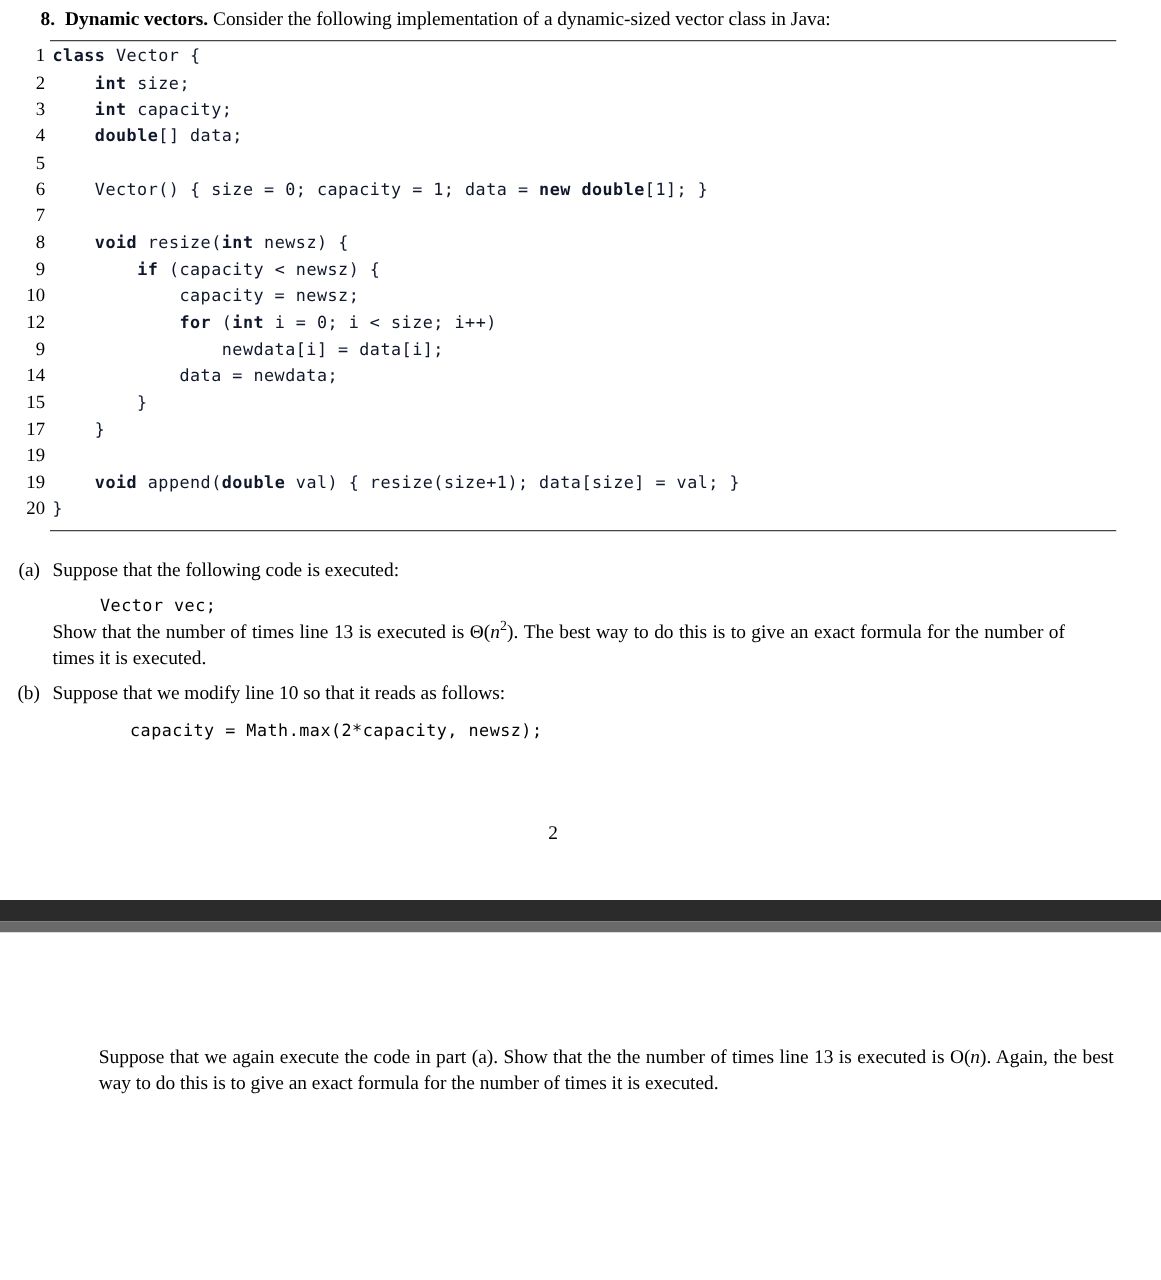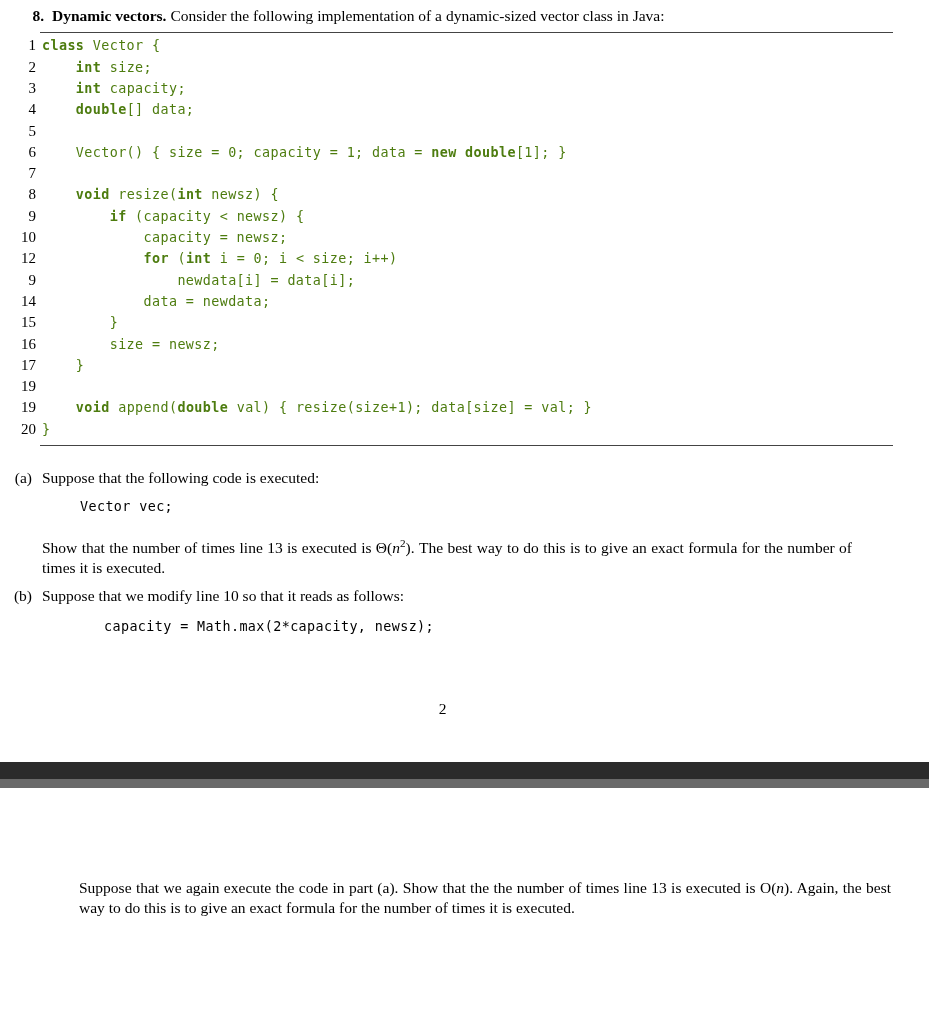--- a/index.html
+++ b/index.html
@@ -63,21 +63,21 @@
     padding-right: 6px;
     font-family: "Liberation Serif", serif;
     font-size: 15px;
     color: #000;
   }
   .codeline {
     font-family: "DejaVu Sans Mono", monospace;
     font-size: 13.4px;
     white-space: pre;
     letter-spacing: 0.4px;
-    color: #4d7c0f;
+    color: #0f172a;
   }
   .kw { font-weight: bold; }
 
   
   .parts {
     margin-top: 22px;
   }
   .part {
     display: flex;
     align-items: baseline;
@@ -99,21 +99,21 @@
     text-align: justify;
   }
   .inline-code {
     font-family: "DejaVu Sans Mono", monospace;
     font-size: 13.4px;
     white-space: pre;
     letter-spacing: 0.4px;
     display: block;
   }
   .code-indent {
-    margin: 10px 0 20px 38px;
+    margin: 10px 0 0 38px;
   }
   .code-indent-b {
     margin: 12px 0 6px 62px;
   }
   .mathit { font-family: "Liberation Serif", serif; font-style: italic; }
   .mathup { font-family: "Liberation Serif", serif; font-style: normal; }
   sup { font-size: 0.72em; }
 
   
   .pagenum {
@@ -217,24 +217,20 @@
       <span class="lineno">9</span>
       <span class="codeline">                newdata[i] = data[i];</span>
     </div>
     <div class="code-row">
       <span class="lineno">14</span>
       <span class="codeline">            data = newdata;</span>
     </div>
     <div class="code-row">
       <span class="lineno">15</span>
       <span class="codeline">        }</span>
-    </div>
-    <div class="code-row">
-      <span class="lineno">16</span>
-      <span class="codeline">        size = newsz;</span>
     </div>
     <div class="code-row">
       <span class="lineno">17</span>
       <span class="codeline">    }</span>
     </div>
     <div class="code-row">
       <span class="lineno">19</span>
       <span class="codeline"></span>
     </div>
     <div class="code-row">

